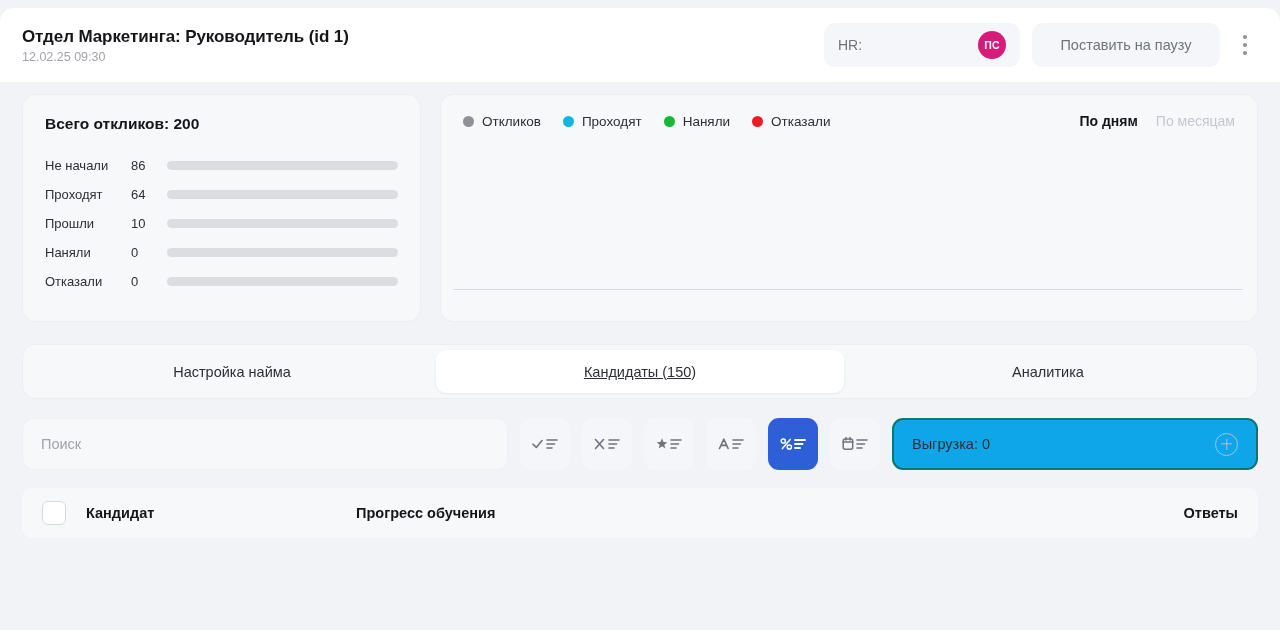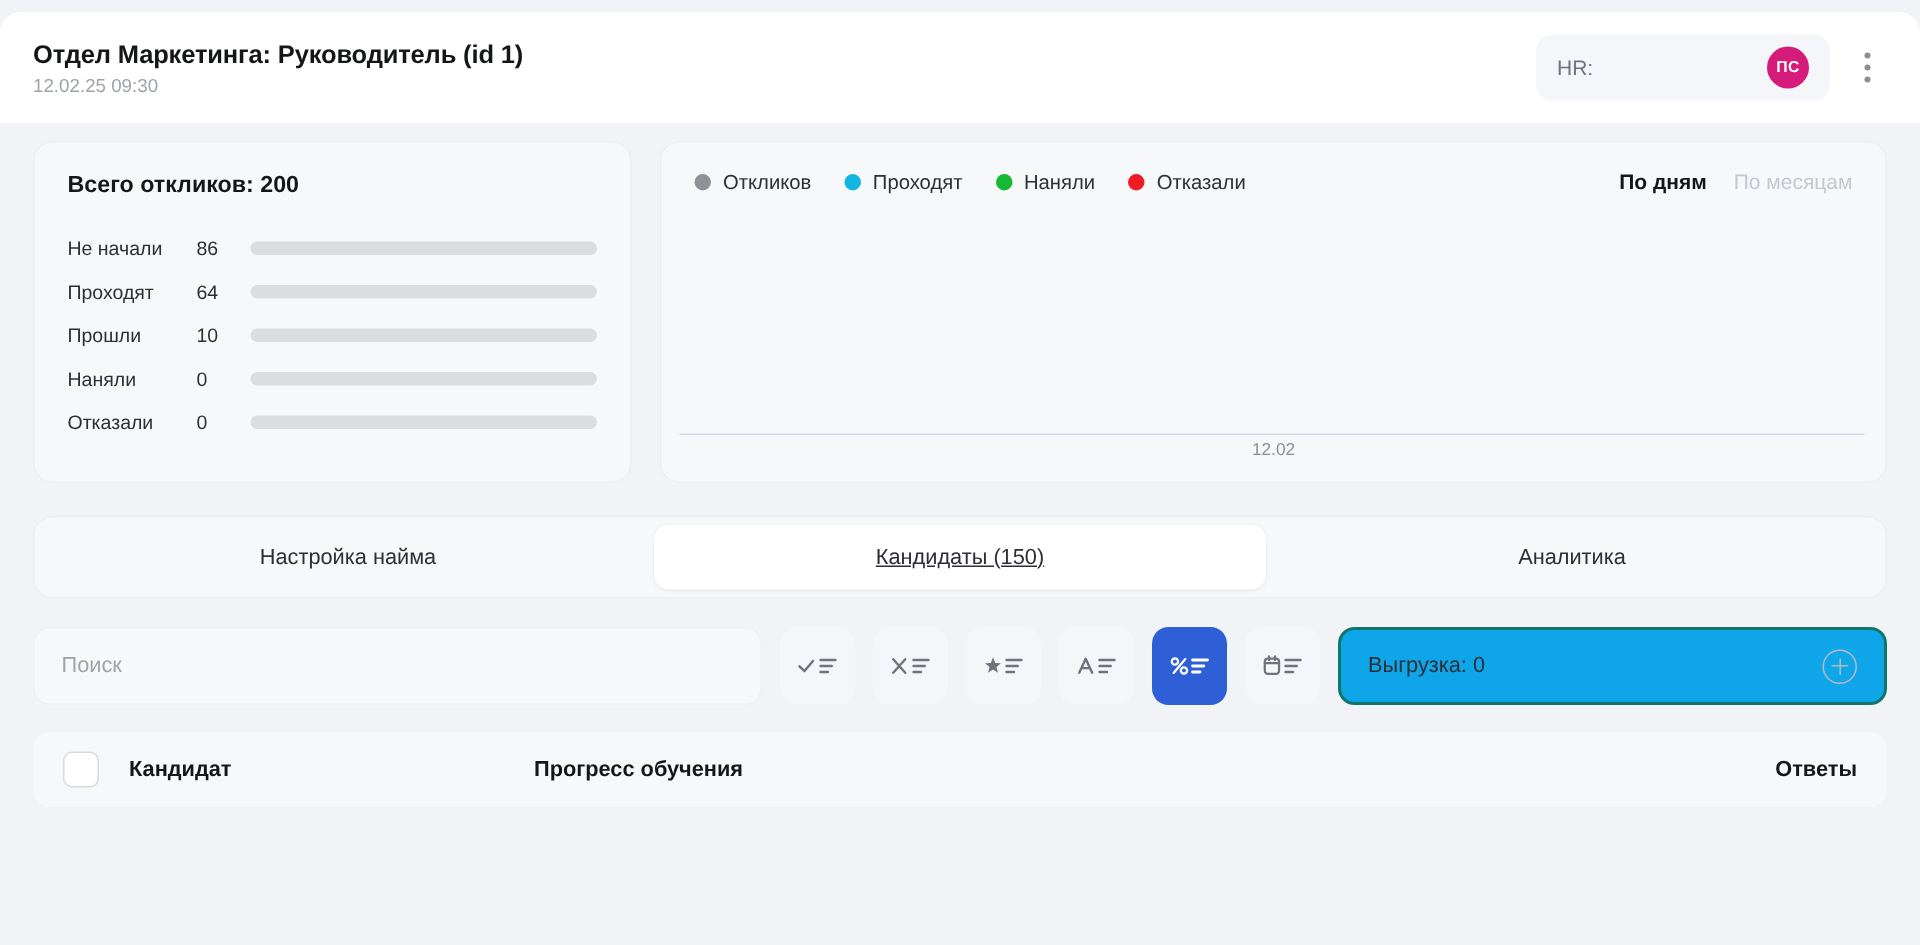--- a/index.html
+++ b/index.html
@@ -439,20 +439,21 @@
   <div class="header-card">
     <div class="header-left">
       <div class="header-title">Отдел Маркетинга: Руководитель (id 1)</div>
       <div class="header-subtitle">12.02.25 09:30</div>
     </div>
     <div class="header-right">
       <div class="hr-box">
         <span class="hr-label">HR:</span>
         <span class="hr-avatar" style="background: rgb(214, 28, 123);">ПС</span>
       </div>
+      <button class="pause-btn">Поставить на паузу</button>
       <div class="kebab">
         <span></span>
         <span></span>
         <span></span>
       </div>
     </div>
   </div>
 
   <div class="cards-row">
 
@@ -516,21 +517,20 @@
             <span>Отказали</span>
           </span>
         </div>
         <div class="range-toggle">
           <span class="range-opt active">По дням</span>
           <span class="range-opt">По месяцам</span>
         </div>
       </div>
       <div class="plot-area"></div>
       <div class="axis-line"></div>
-      <div class="axis-tick">12.02</div>
     </div>
   </div>
 
   <div class="tabs">
     <div class="tab">Настройка найма</div>
     <div class="tab active">Кандидаты (150)</div>
     <div class="tab">Аналитика</div>
   </div>
 
   <div class="toolbar">

